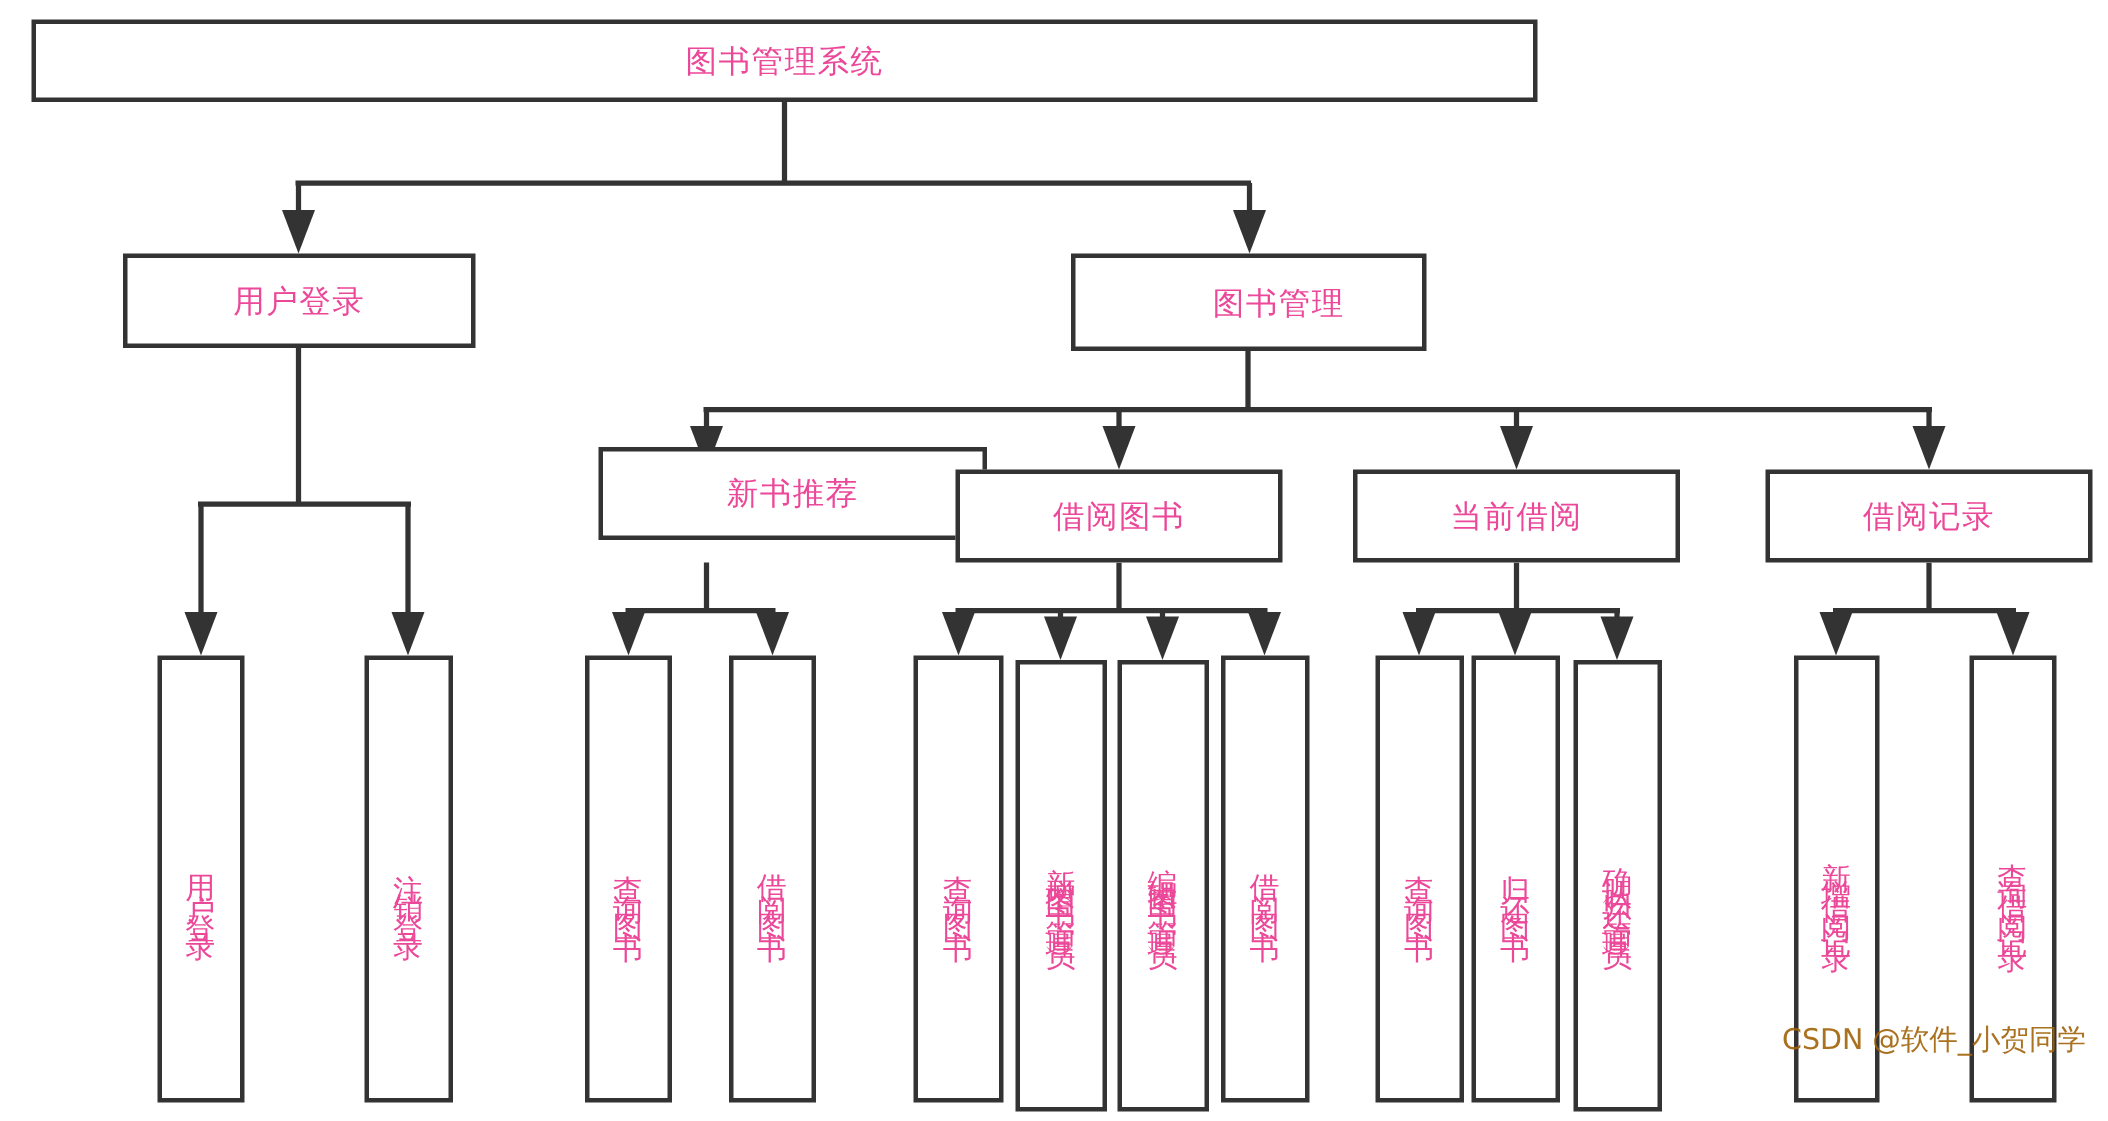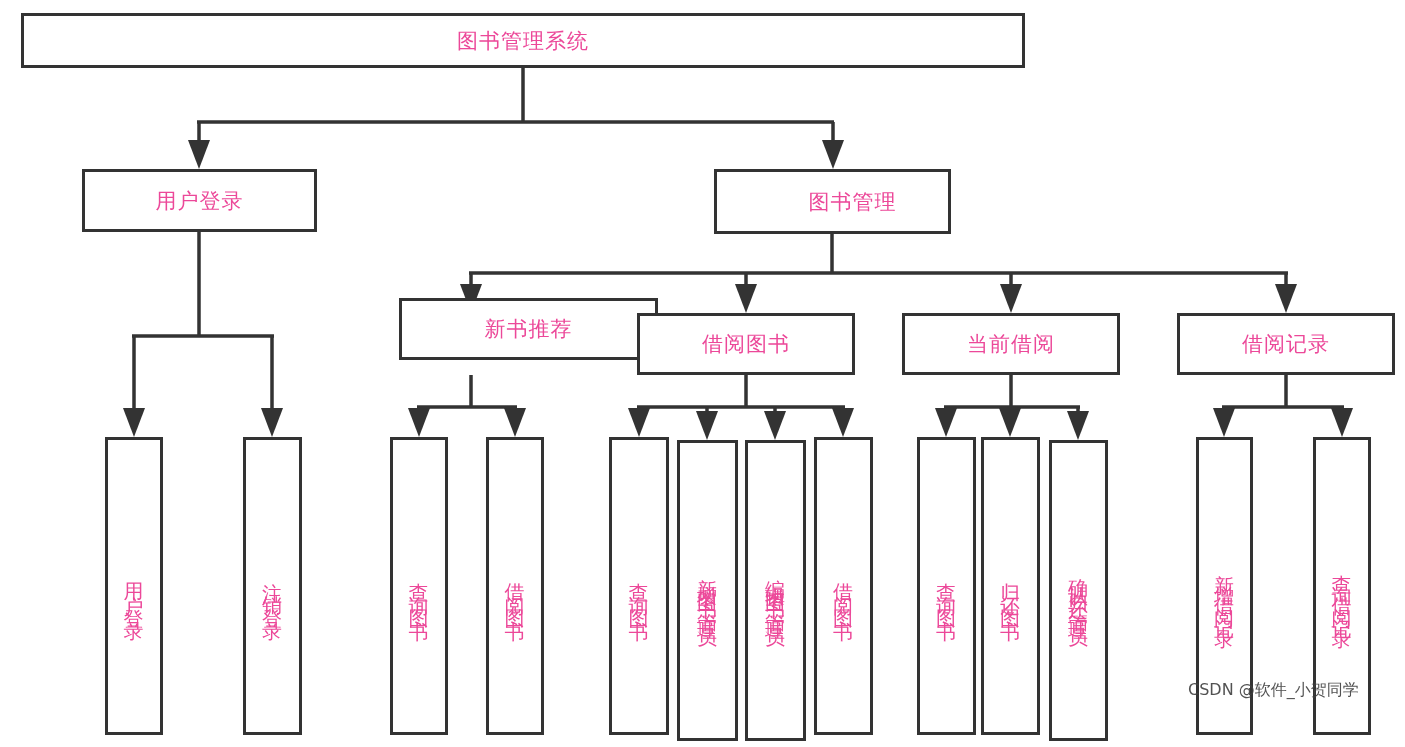--- a/index.html
+++ b/index.html
@@ -53,22 +53,22 @@
   #l-c4 { left: 814px;  top: 437px; width: 59px; height: 298px; }
   #l-d1 { left: 917px;  top: 437px; width: 59px; height: 298px; }
   #l-d2 { left: 981px;  top: 437px; width: 59px; height: 298px; }
   #l-d3 { left: 1049px; top: 440px; width: 59px; height: 301px; }
   #l-e1 { left: 1196px; top: 437px; width: 57px; height: 298px; }
   #l-e2 { left: 1313px; top: 437px; width: 58px; height: 298px; }
   #watermark {
     position: absolute;
     left: 1188px; top: 680px;
     z-index: 5;
-    font-size: 16px;
-    color: #404040;
+    font-size: 19px;
+    color: #a16207;
     white-space: nowrap;
     opacity: 0.9;
   }
 </style>
 </head>
 <body>
 
 <div id="diagram">
 
   <svg id="connectors" width="1405" height="747" viewBox="0 0 1405 747" fill="none" xmlns="http://www.w3.org/2000/svg">

